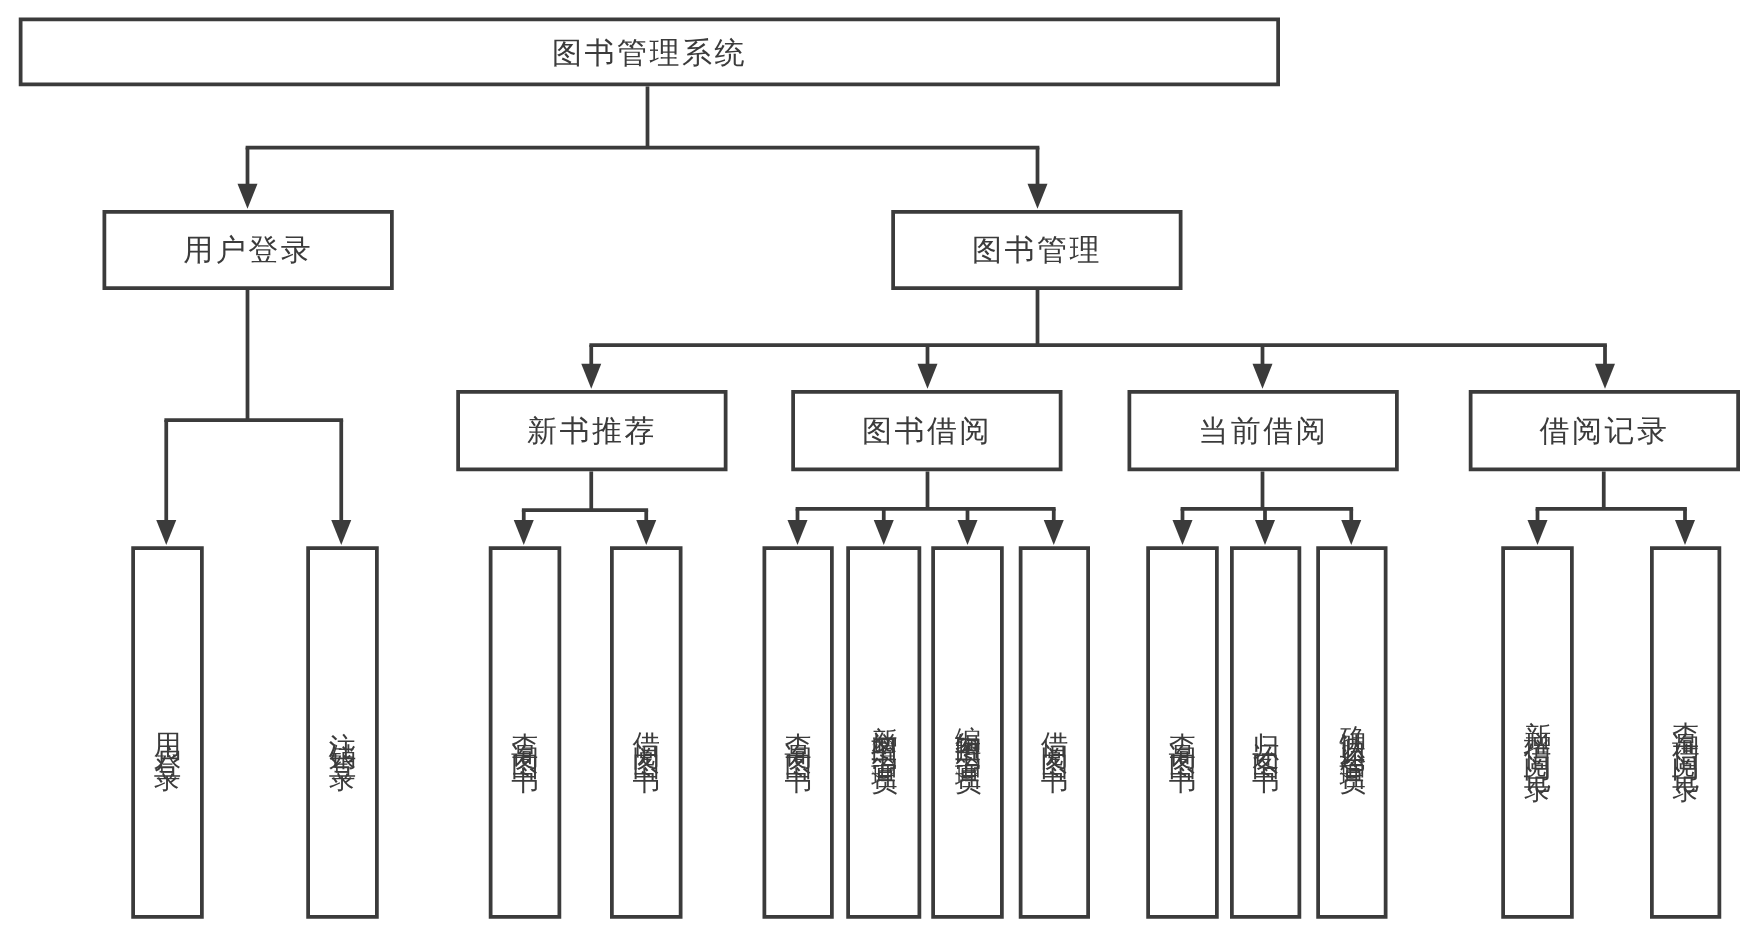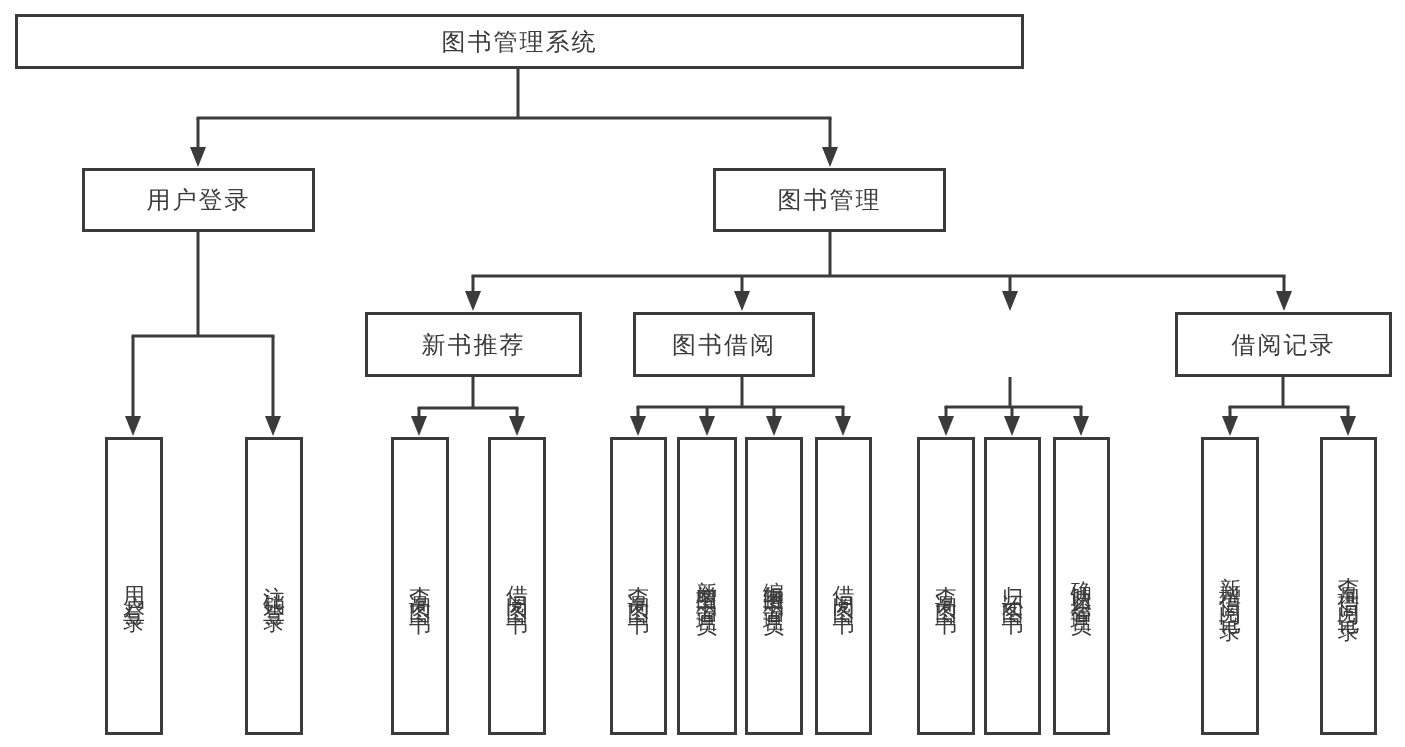--- a/index.html
+++ b/index.html
@@ -90,21 +90,22 @@
       <line x1="1348" y1="407" x2="1348" y2="417" stroke="#3b3b3b" stroke-width="3"></line>
       <polygon points="1340,416 1356,416 1348,436" fill="#3b3b3b"></polygon>
     </svg>
 
   <div class="box h" style="left:15px;top:14px;width:1009px;height:55px">图书管理系统</div>
 
   <div class="box h" style="left:82px;top:168px;width:233px;height:64px">用户登录</div>
   <div class="box h" style="left:713px;top:168px;width:233px;height:64px">图书管理</div>
 
   <div class="box h" style="left:365px;top:312px;width:217px;height:65px">新书推荐</div>
-  <div class="box h" style="left:633px;top:312px;width:182px;height:65px">图书借阅</div>
+  <div class="box h" style="left:633px;top:312px;width:217px;height:65px">图书借阅</div>
+  <div class="box h" style="left:902px;top:312px;width:217px;height:65px">当前借阅</div>
   <div class="box h" style="left:1175px;top:312px;width:217px;height:65px">借阅记录</div>
 
   <div class="box v" style="left:105px;top:437px;width:58px;height:298px">用户登录</div>
   <div class="box v" style="left:245px;top:437px;width:58px;height:298px">注销登录</div>
 
   <div class="box v" style="left:391px;top:437px;width:58px;height:298px">查询图书</div>
   <div class="box v" style="left:488px;top:437px;width:58px;height:298px">借阅图书</div>
 
   <div class="box v" style="left:610px;top:437px;width:57px;height:298px">查询图书</div>
   <div class="box v tight" style="left:677px;top:437px;width:60px;height:298px">新增图书（管理员）</div>

